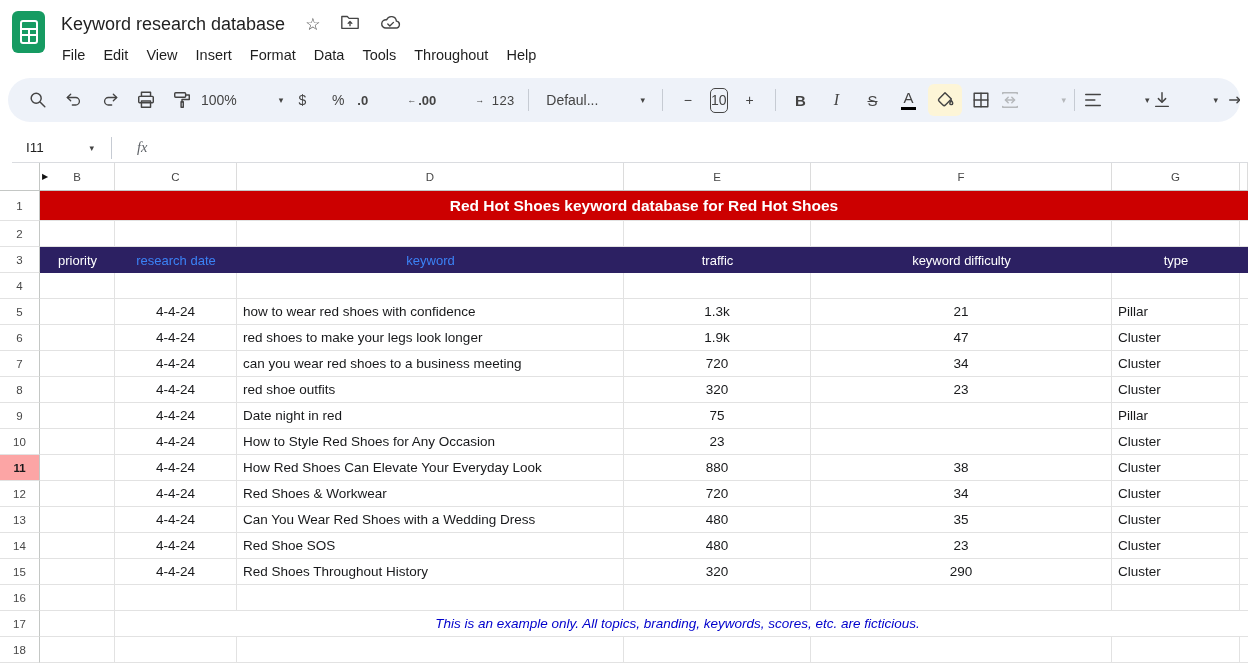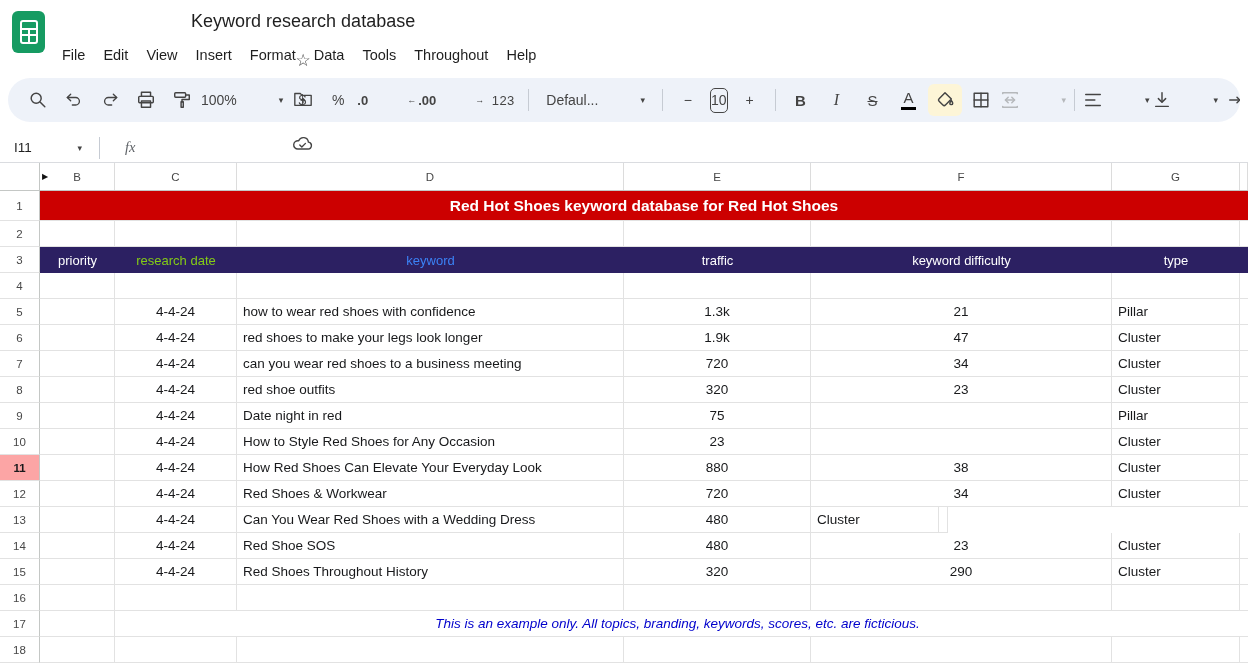--- a/index.html
+++ b/index.html
@@ -3,21 +3,21 @@
 <meta charset="utf-8">
 <style>
   *{box-sizing:border-box;margin:0;padding:0;}
   html,body{width:1248px;height:671px;overflow:hidden;background:#fff;
     font-family:"Liberation Sans",sans-serif;color:#1f1f1f;}
   
   .topbar{display:flex;align-items:flex-start;padding:11px 0 0 12px;height:74px;}
   .logo{width:33px;height:42px;border-radius:6px;background:#169b62;
     display:flex;align-items:center;justify-content:center;flex:none;}
   .title-block{margin-left:16px;}
-  .title-row{display:flex;align-items:center;gap:20px;height:26px;flex-direction:column;}
+  .title-row{display:flex;align-items:center;gap:20px;height:26px;}
   .doc-title{font-size:18px;color:#1f1f1f;}
   .i-star{font-size:17px;color:#444;line-height:1;}
   .menubar{display:flex;margin-top:7px;margin-left:-8px;}
   .menu-item{font-size:14.5px;padding:3px 9px;border-radius:4px;color:#1f1f1f;cursor:default;}
   
   .toolbar{margin:4px 8px 0 8px;height:44px;background:#eef2f9;border-radius:22px;
     display:flex;align-items:center;padding:0 12px;color:#444;overflow:hidden;}
   .tbtn{height:32px;min-width:34px;display:flex;align-items:center;justify-content:center;
     border:none;background:transparent;border-radius:6px;color:#444;font-size:14px;
     font-family:"Liberation Sans",sans-serif;margin:0 1px;flex:none;gap:38px;}
@@ -35,21 +35,21 @@
   .b-strike{text-decoration:line-through;font-size:15px;}
   .tcolor{display:flex;flex-direction:column;align-items:center;line-height:1;}
   .tcolor .bar{width:15px;height:3px;background:#000;margin-top:2px;}
   .fill-hl{background:#fdf5d7;}
   .merge svg{stroke:#b5b8bb;}
   .tiny-arrow{font-size:9px;margin-left:1px;}
   .dec-txt{font-size:13px;font-weight:bold;}
   .n123{font-size:13px;letter-spacing:.5px;}
   
   .formula-bar{height:30px;margin-top:11px;border-bottom:1px solid #dadce0;
-    display:flex;align-items:center;}
+    display:flex;align-items:center;margin-left:12px;}
   .name-box{width:92px;display:flex;align-items:center;justify-content:space-between;
     padding:0 10px 0 14px;font-size:13.5px;color:#1f1f1f;height:100%;}
   .fx{font-family:"Liberation Serif",serif;font-style:italic;color:#5f6368;
     font-size:14.5px;margin-left:18px;}
   .formula-input{flex:1;height:100%;}
   
   .grid{position:relative;}
   .col-headers{display:flex;height:28px;border-bottom:1px solid #c4c7c5;background:#fff;}
   .corner-cell{width:40px;flex:none;border-right:1px solid #c4c7c5;background:#fff;}
   .col-hdr{display:flex;align-items:center;justify-content:center;flex:none;
@@ -274,21 +274,21 @@
         <div class="cell" style="width: 122px;"></div>
         <div class="cell" style="width: 387px;"></div>
         <div class="cell" style="width: 187px;"></div>
         <div class="cell" style="width: 301px;"></div>
         <div class="cell" style="width: 128px;"></div>
         <div class="cell" style="width: 8px;"></div>
       </div>
       <div class="grid-row" style="height: 26px;">
         <div class="row-hdr">3</div>
         <div class="cell hdr3" style="width: 75px; background: rgb(44, 32, 98); color: rgb(255, 255, 255);">priority</div>
-        <div class="cell hdr3" style="width: 122px; background: rgb(44, 32, 98); color: #84cc16;">research date</div>
+        <div class="cell hdr3" style="width: 122px; background: rgb(44, 32, 98); color: #3b82f6;">research date</div>
         <div class="cell hdr3" style="width: 387px; background: rgb(44, 32, 98); color: #3b82f6;">keyword</div>
         <div class="cell hdr3" style="width: 187px; background: rgb(44, 32, 98); color: rgb(255, 255, 255);">traffic</div>
         <div class="cell hdr3" style="width: 301px; background: rgb(44, 32, 98); color: rgb(255, 255, 255);">keyword difficulty</div>
         <div class="cell hdr3" style="width: 128px; background: rgb(44, 32, 98); color: rgb(255, 255, 255);">type</div>
         <div class="cell hdr3" style="width: 8px; background: rgb(44, 32, 98); color: rgb(255, 255, 255);"></div>
       </div>
       <div class="grid-row" style="height: 26px;">
         <div class="row-hdr">4</div>
         <div class="cell" style="width: 75px;"></div>
         <div class="cell" style="width: 122px;"></div>
@@ -377,20 +377,21 @@
         <div class="cell c" style="width: 301px;">34</div>
         <div class="cell l" style="width: 128px;">Cluster</div>
         <div class="cell c" style="width: 8px;"></div>
       </div>
       <div class="grid-row" style="height: 26px;">
         <div class="row-hdr">13</div>
         <div class="cell c" style="width: 75px;"></div>
         <div class="cell c" style="width: 122px;">4-4-24</div>
         <div class="cell l" style="width: 387px;">Can You Wear Red Shoes with a Wedding Dress</div>
         <div class="cell c" style="width: 187px;">480</div>
+        <div class="cell c" style="width: 301px;">35</div>
         <div class="cell l" style="width: 128px;">Cluster</div>
         <div class="cell c" style="width: 8px;"></div>
       </div>
       <div class="grid-row" style="height: 26px;">
         <div class="row-hdr">14</div>
         <div class="cell c" style="width: 75px;"></div>
         <div class="cell c" style="width: 122px;">4-4-24</div>
         <div class="cell l" style="width: 387px;">Red Shoe SOS</div>
         <div class="cell c" style="width: 187px;">480</div>
         <div class="cell c" style="width: 301px;">23</div>

